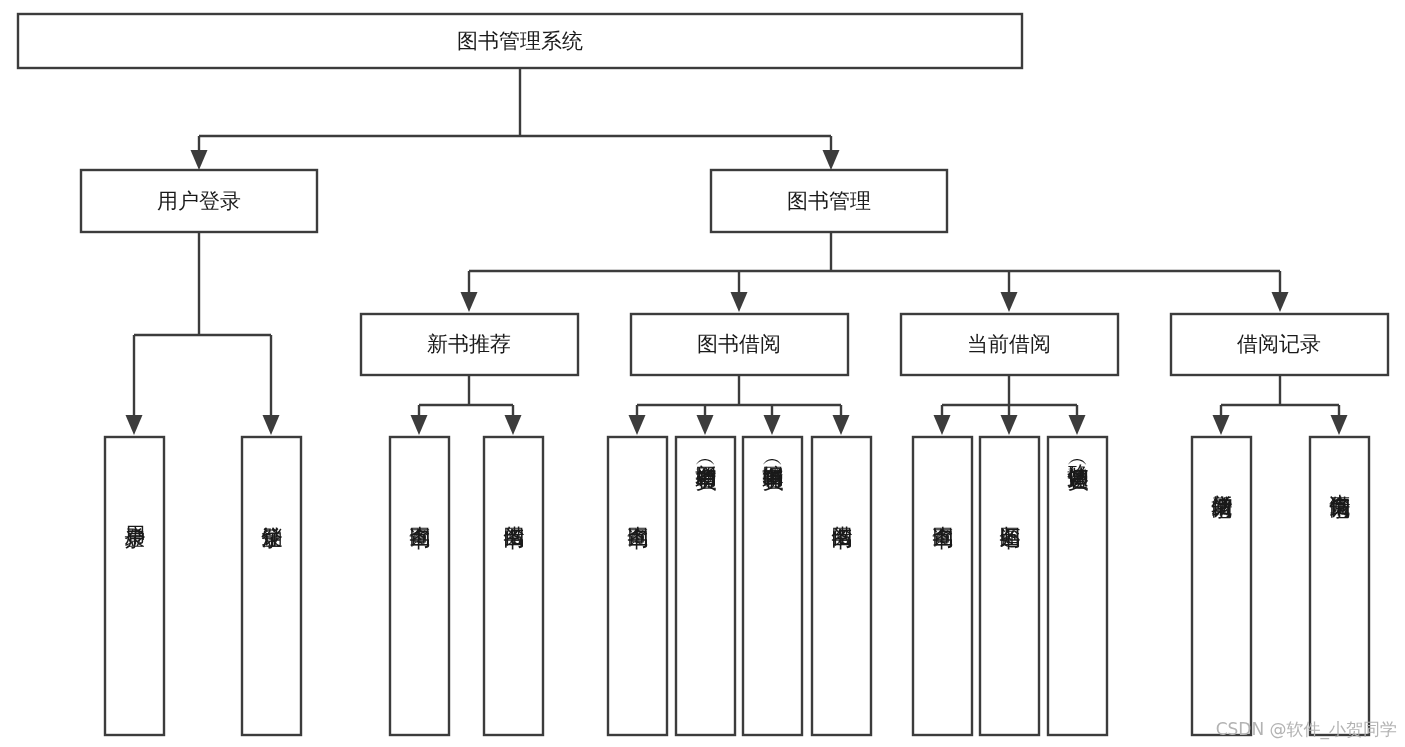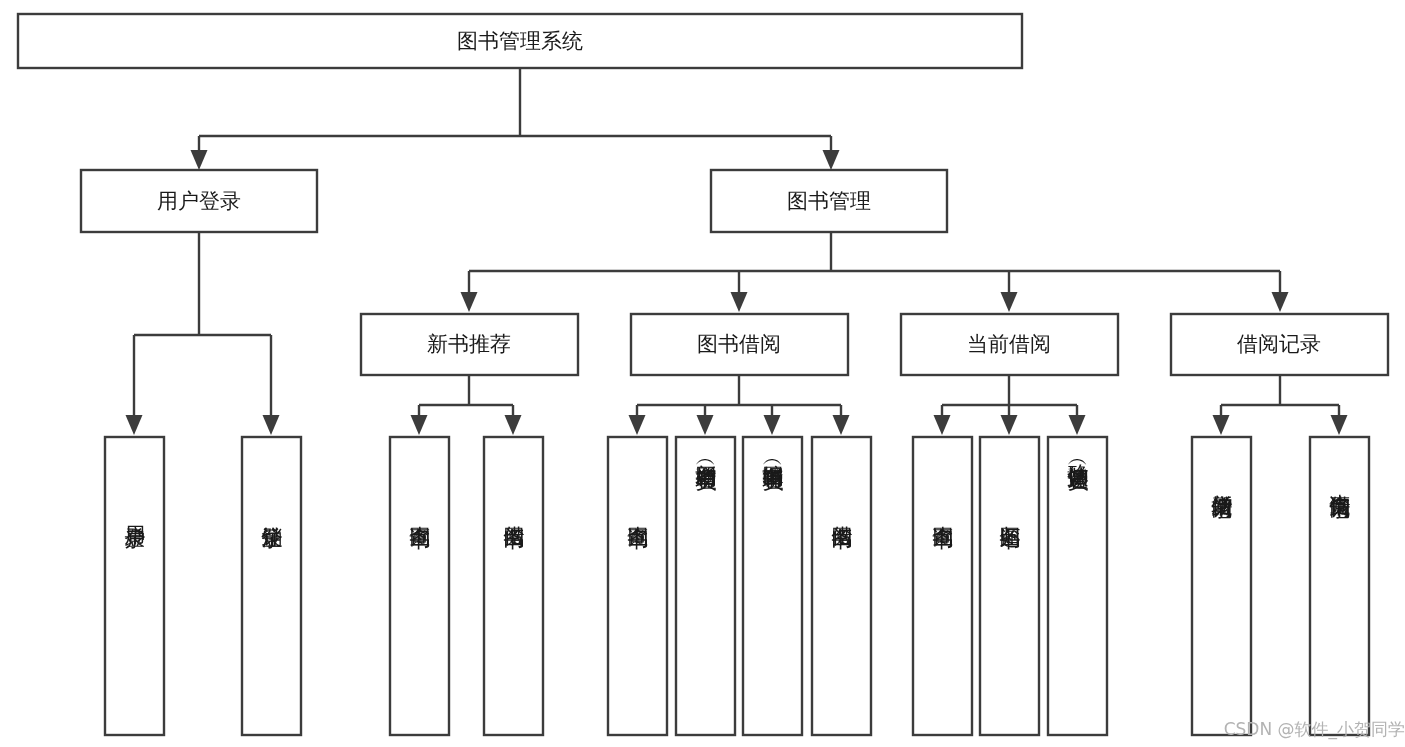--- a/index.html
+++ b/index.html
@@ -47,21 +47,21 @@
     font-family: "DejaVu Sans", "Liberation Sans", sans-serif;
     fill: #1a1a1a;
     font-size: 21px;
     writing-mode: vertical-rl;
     text-orientation: upright;
     text-anchor: middle;
     letter-spacing: 1px;
   }
   .watermark-text {
     position: absolute;
-    right: 0;
+    right: 8px;
     bottom: 6px;
     font-family: "DejaVu Sans", "Liberation Sans", sans-serif;
     font-size: 17px;
     color: #b3b3b3;
     white-space: nowrap;
     pointer-events: none;
   }
 </style>
 </head>
 <body>

